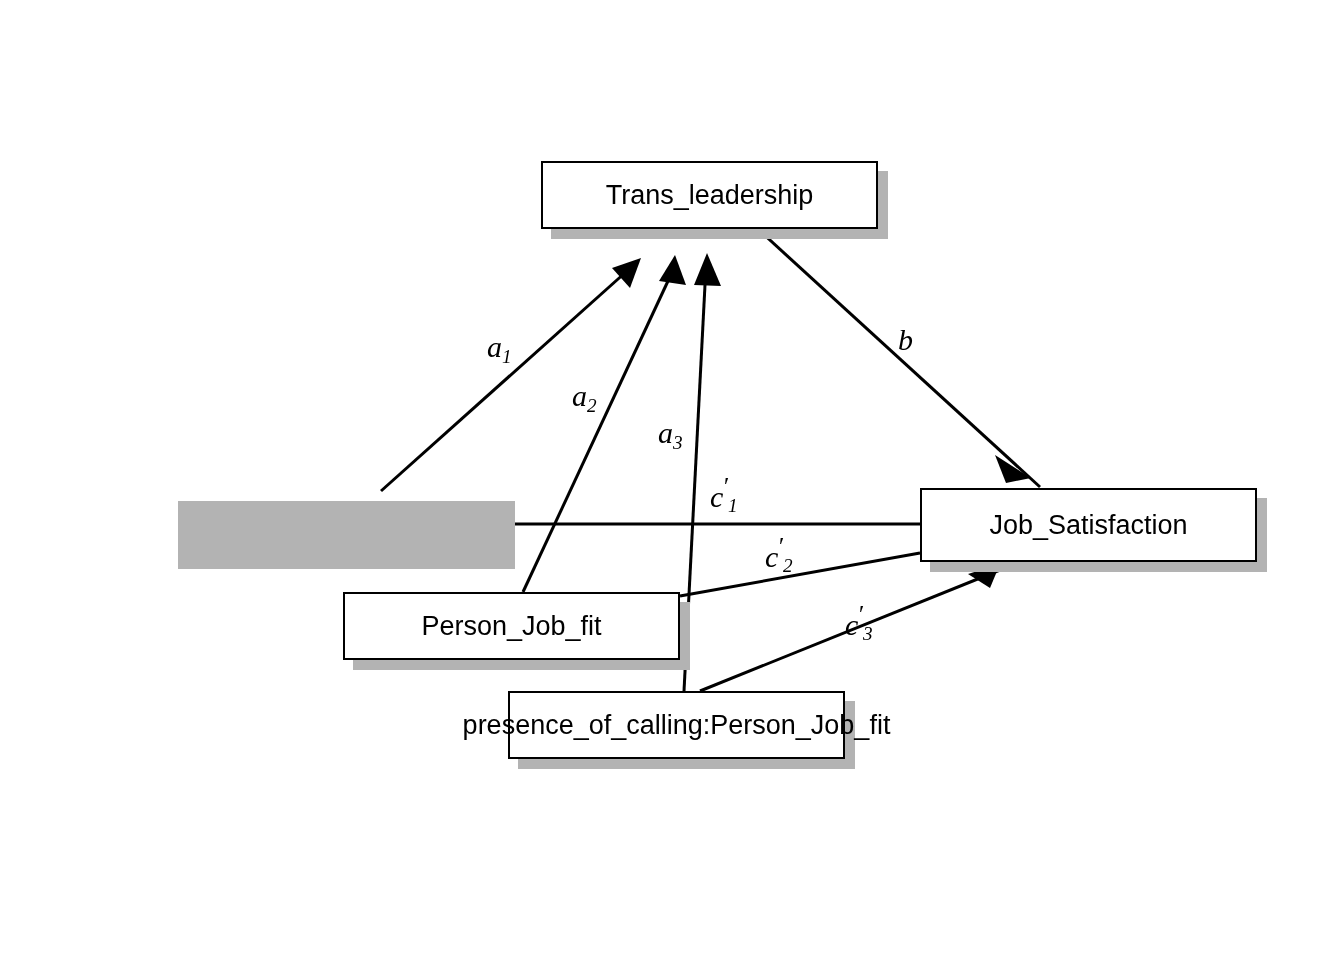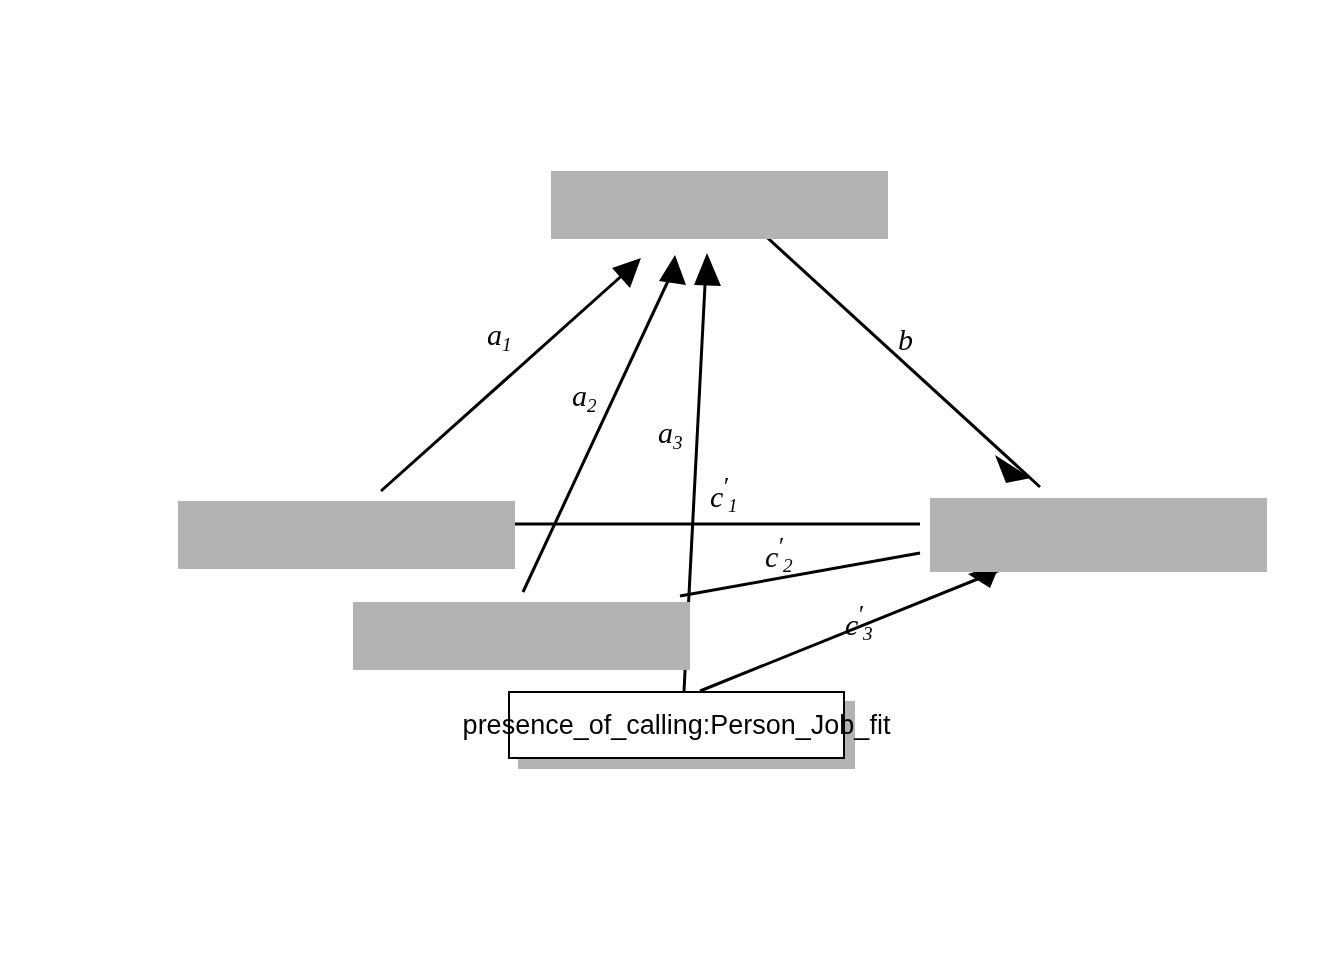--- a/index.html
+++ b/index.html
@@ -125,29 +125,38 @@
       <polygon points="1000,564 968,574 990,588" fill="#000000"></polygon>
     </g>
   </svg>
 
   <div class="node-shadow" style="left:551px; top:171px; width:337px; height:68px;"></div>
   <div class="node-shadow" style="left:178px; top:501px; width:337px; height:68px;"></div>
   <div class="node-shadow" style="left:930px; top:498px; width:337px; height:74px;"></div>
   <div class="node-shadow" style="left:353px; top:602px; width:337px; height:68px;"></div>
   <div class="node-shadow" style="left:518px; top:701px; width:337px; height:68px;"></div>
 
+  <div class="node" style="left:541px; top:161px; width:337px; height:68px;">
+    <span class="node-label">Trans_leadership</span>
+  </div>
 
 
+  <div class="node" style="left:920px; top:488px; width:337px; height:74px;">
+    <span class="node-label">Job_Satisfaction</span>
+  </div>
 
+  <div class="node" style="left:343px; top:592px; width:337px; height:68px;">
+    <span class="node-label">Person_Job_fit</span>
+  </div>
 
   <div class="node overflow-label" style="left:508px; top:691px; width:337px; height:68px;">
     <span class="node-label">presence_of_calling:Person_Job_fit</span>
   </div>
 
-  <div class="edge-label" style="left:487px; top:320px;">
+  <div class="edge-label" style="left:487px; top:332px;">
     <span>a</span><sub>1</sub>
   </div>
 
   <div class="edge-label" style="left:572px; top:373px;margin-top:8px;">
     <span>a</span><sub>2</sub>
   </div>
 
   <div class="edge-label" style="left:658px; top:418px;">
     <span>a</span><sub>3</sub>
   </div>

